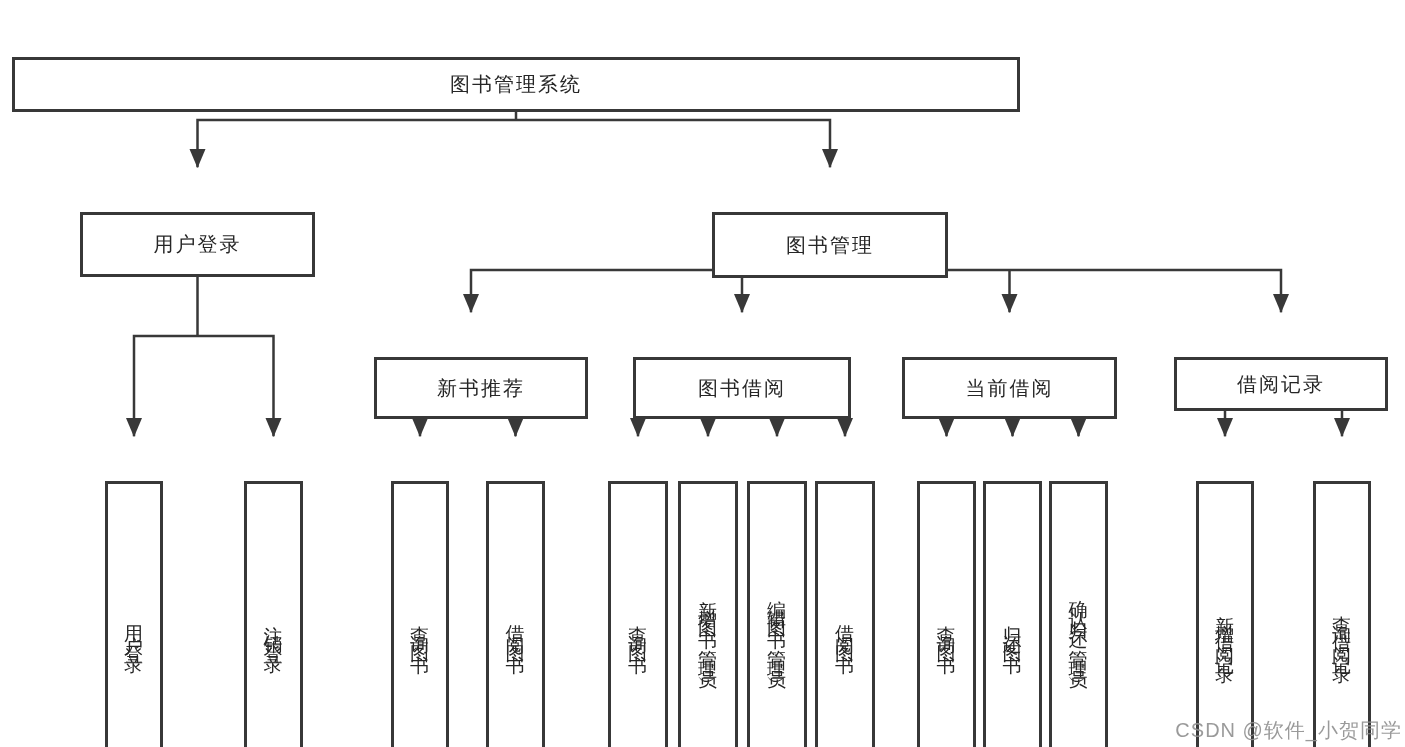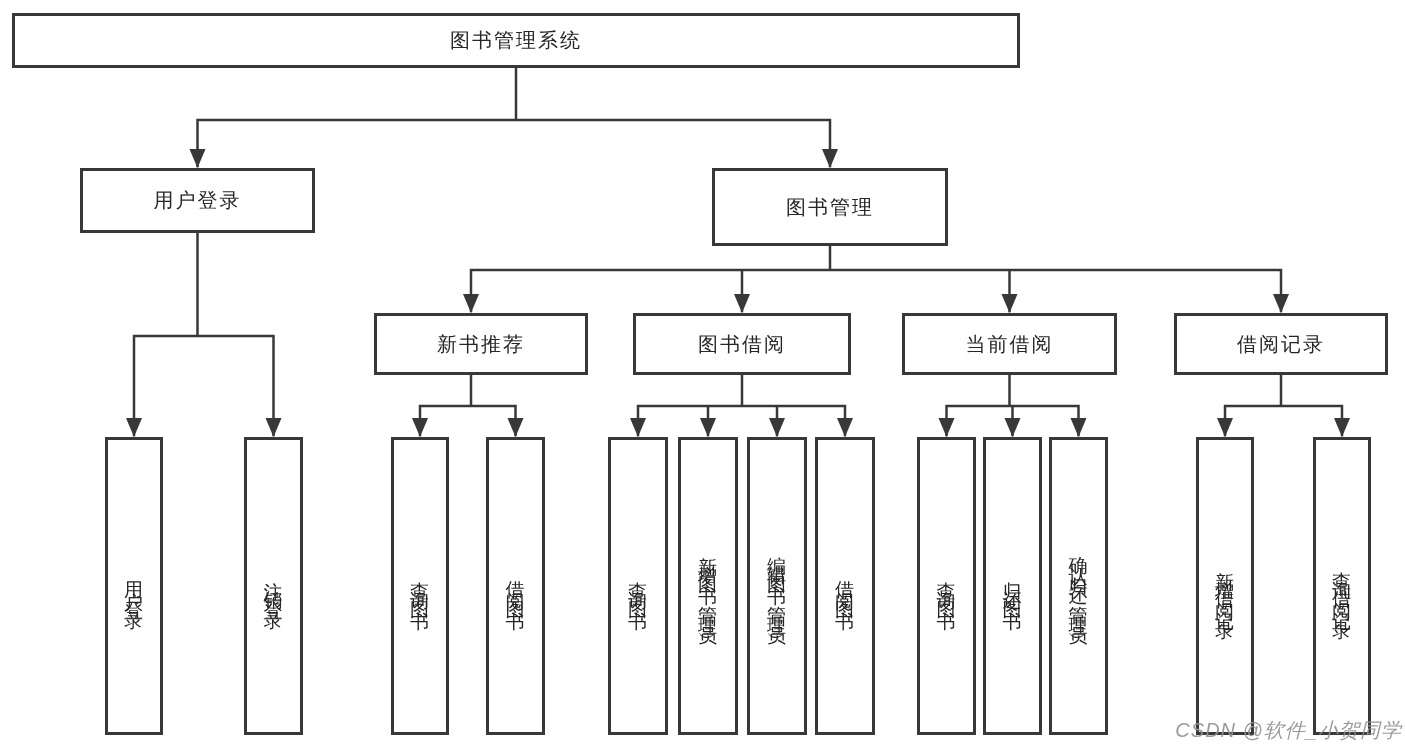--- a/index.html
+++ b/index.html
@@ -4,31 +4,31 @@
 <style>
   html, body { margin:0; padding:0; background:#ffffff; }
   #stage {
     position:relative; width:1405px; height:747px; background:#ffffff;
     font-family:"Liberation Sans","DejaVu Sans",sans-serif; overflow:hidden;
   }
   #connectors { position:absolute; left:0; top:0; z-index:0; }
   .node {
     position:absolute; box-sizing:border-box; background:#ffffff;
     border:3px solid #383838; display:flex; align-items:center; justify-content:center;
-    color:#262626; z-index:1;
+    color:#262626; z-index:1;margin-top:44px;
   }
   .h-label { font-size:20px; letter-spacing:2px; white-space:nowrap; }
   .leaf .v-label {
     writing-mode:vertical-rl; text-orientation:mixed;
     font-size:19px; line-height:1; letter-spacing:10px; white-space:nowrap;
   }
   .watermark {
     position:absolute; right:3px; bottom:3px; z-index:2;
     font-size:20px; color:rgba(145,145,145,0.92); letter-spacing:1px;
-    pointer-events:none; white-space:nowrap;font-style:italic;
+    pointer-events:none; white-space:nowrap;
   }
 </style>
 </head>
 <body>
 
 <div id="stage">
 
   <svg id="connectors" width="1405" height="747" viewBox="0 0 1405 747">
     <path d="M516 68 V120 M197.5 120 H830 M197.5 120 V166 M830 120 V166
          M197.5 233 V336 M134 336 H273.5 M134 336 V435 M273.5 336 V435
@@ -60,34 +60,34 @@
     </g>
   </svg>
 
   <div class="node" style="left:12px;top:13px;width:1008px;height:55px">
     <span class="h-label">图书管理系统</span>
   </div>
 
   <div class="node" style="left:80px;top:168px;width:235px;height:65px">
     <span class="h-label">用户登录</span>
   </div>
-  <div class="node" style="left:712px;top:168px;width:236px;height:78px">
+  <div class="node" style="left:712px;top:168px;width:236px;height:66px">
     <span class="h-label">图书管理</span>
   </div>
 
   <div class="node" style="left:374px;top:313px;width:214px;height:62px">
     <span class="h-label">新书推荐</span>
   </div>
   <div class="node" style="left:902px;top:313px;width:215px;height:62px">
     <span class="h-label">当前借阅</span>
   </div>
   <div class="node" style="left:633px;top:313px;width:218px;height:62px">
     <span class="h-label">图书借阅</span>
   </div>
-  <div class="node" style="left:1174px;top:313px;width:214px;height:62px">
+  <div class="node" style="left:1174px;top:313px;width:214px;height:54px">
     <span class="h-label">借阅记录</span>
   </div>
 
   <div class="node leaf" style="left:105px;top:437px;width:58px;height:298px">
     <span class="v-label">用户登录</span>
   </div>
   <div class="node leaf" style="left:244px;top:437px;width:59px;height:298px">
     <span class="v-label">注销登录</span>
   </div>
 

